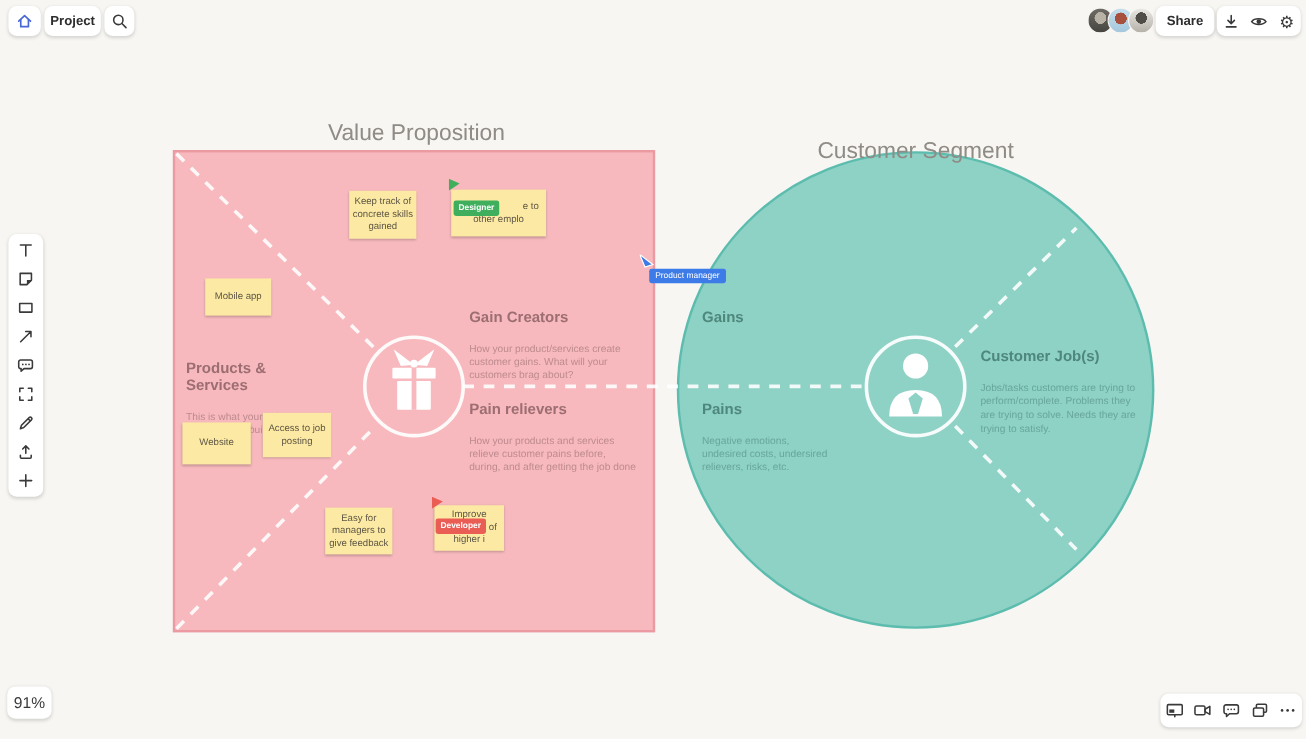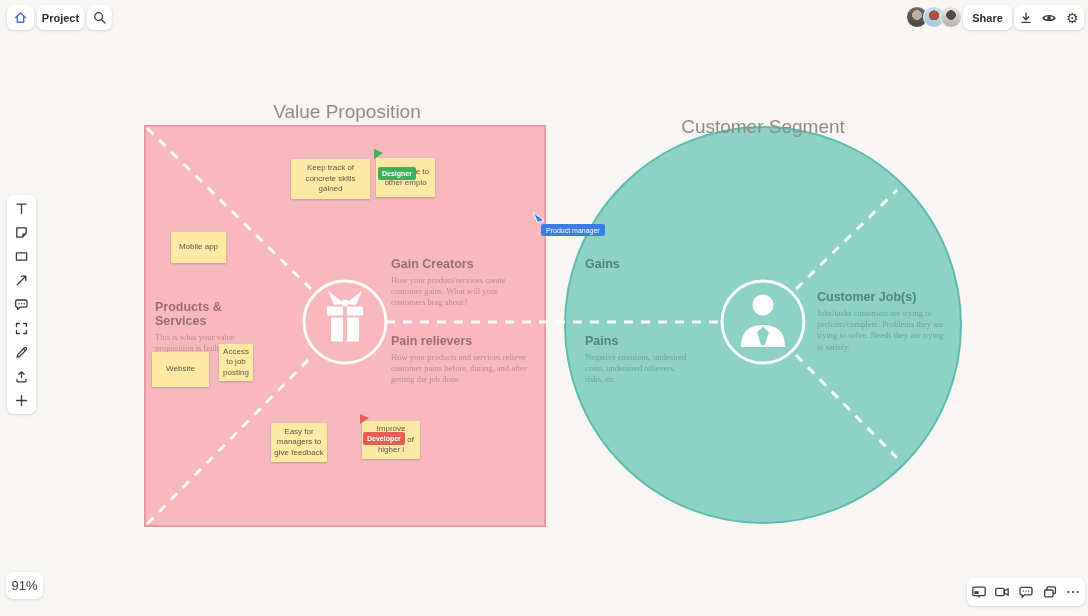--- a/index.html
+++ b/index.html
@@ -40,21 +40,21 @@
   svg.ic .fl { fill:#3a3a3a; stroke:none; }
   svg.home-ic { stroke:#4a67d6; fill:none; stroke-width:1.4; stroke-linecap:round; stroke-linejoin:round; }
 
   
   .board-title { position:absolute; font-size:19px; color:#8f8b85; text-align:center; width:240px; }
   .vp-title { left:227px; top:101px; }
   .cs-title { left:643px; top:116px; }
 
   
   .sec-head { font-size:12.5px; font-weight:bold; }
-  .sec-body { font-size:8.5px; line-height:1.32; margin-top:4px;font-family:Liberation Serif, serif; }
+  .sec-body { font-size:8.5px; line-height:1.32; margin-top:14px; }
   .on-pink .sec-head { color:#9d6e71; }
   .on-pink .sec-body { color:#bd8b8e; }
   .on-teal .sec-head { color:#4e877c; }
   .on-teal .sec-body { color:#68a79b; }
   .tblock { position:absolute; }
   .t-right { text-align:left; }
 
   .blk-products { left:155px; top:300px; width:120px; }
   .blk-gainc   { left:391px; top:257px; width:140px; }
   .blk-painr   { left:391px; top:334px; width:140px; }
@@ -135,44 +135,44 @@
 </div>
 <div class="tblock on-teal blk-pains">
   <div class="sec-head">Pains</div>
   <div class="sec-body" style="width:110px">Negative emotions, undesired costs, undersired relievers, risks, etc.</div>
 </div>
 <div class="tblock on-teal blk-jobs t-right">
   <div class="sec-head">Customer Job(s)</div>
   <div class="sec-body">Jobs/tasks customers are trying to perform/complete. Problems they are trying to solve. Needs they are trying to satisfy.</div>
 </div>
 
-<div class="note" style="left:291px;top:159px;width:79px;height:40px">
+<div class="note" style="left:291px;top:159px;width:56px;height:40px">
   <span>Keep track of</span>
   <span>concrete skills</span>
   <span>gained</span>
 </div>
 
-<div class="note" style="left:376px;top:158px;width:59px;height:39px">
+<div class="note" style="left:376px;top:158px;width:79px;height:39px">
   <svg class="flag" style="left:-2px;top:-9px" width="10" height="10">
       <polygon points="0,10 0,0 9,4" fill="#3fae5d"></polygon>
     </svg>
   <div class="editor-tag tag-green" style="left:2px;top:9px">Designer</div>
   <span class="ln-right">e to</span>
   <span>other emplo</span>
 </div>
 
 <div class="note" style="left:171px;top:232px;width:55px;height:31px">
   <span>Mobile app</span>
 </div>
 
 <div class="note" style="left:152px;top:352px;width:57px;height:35px">
   <span>Website</span>
 </div>
 
-<div class="note" style="left:219px;top:344px;width:34px;height:37px">
+<div class="note" style="left:219px;top:344px;width:57px;height:37px">
   <span>Access to job</span>
   <span>posting</span>
 </div>
 
 <div class="note" style="left:271px;top:423px;width:56px;height:39px">
   <span>Easy for</span>
   <span>managers to</span>
   <span>give feedback</span>
 </div>
 

